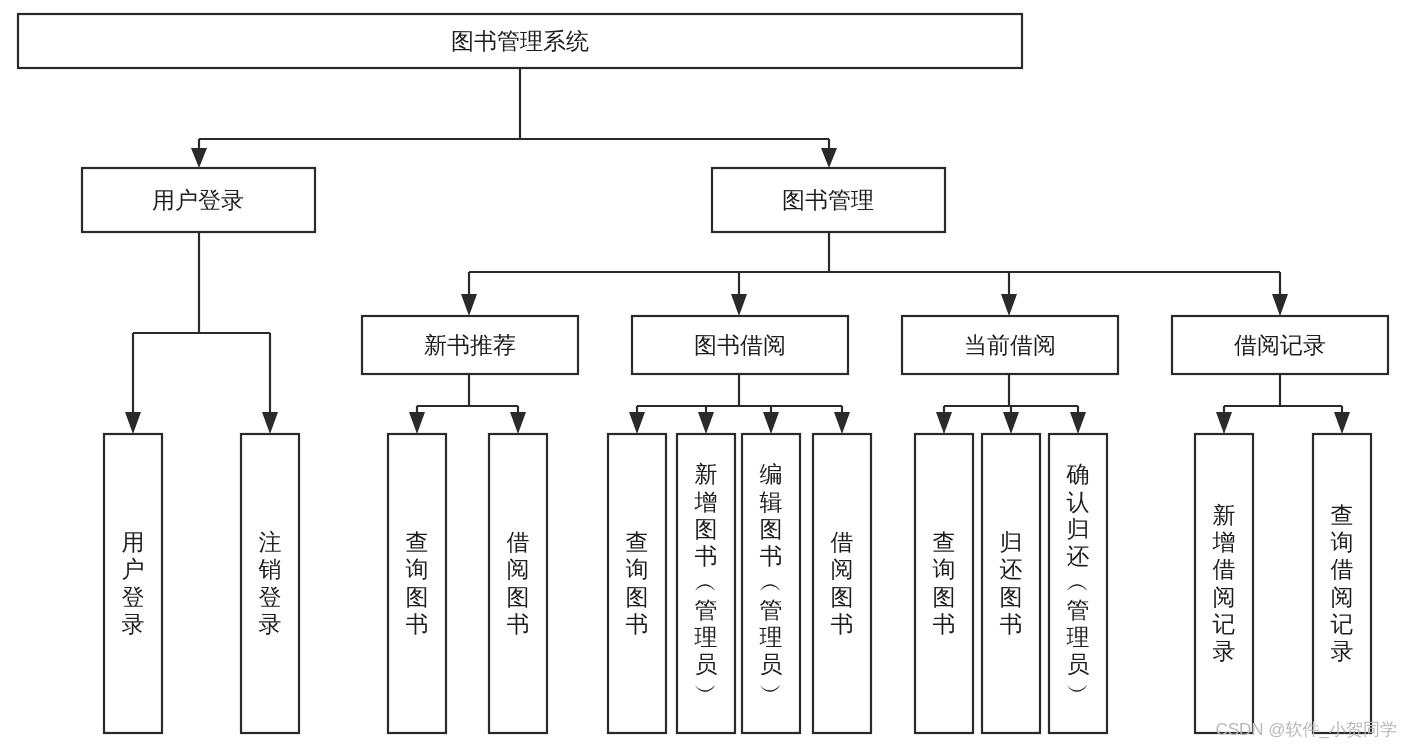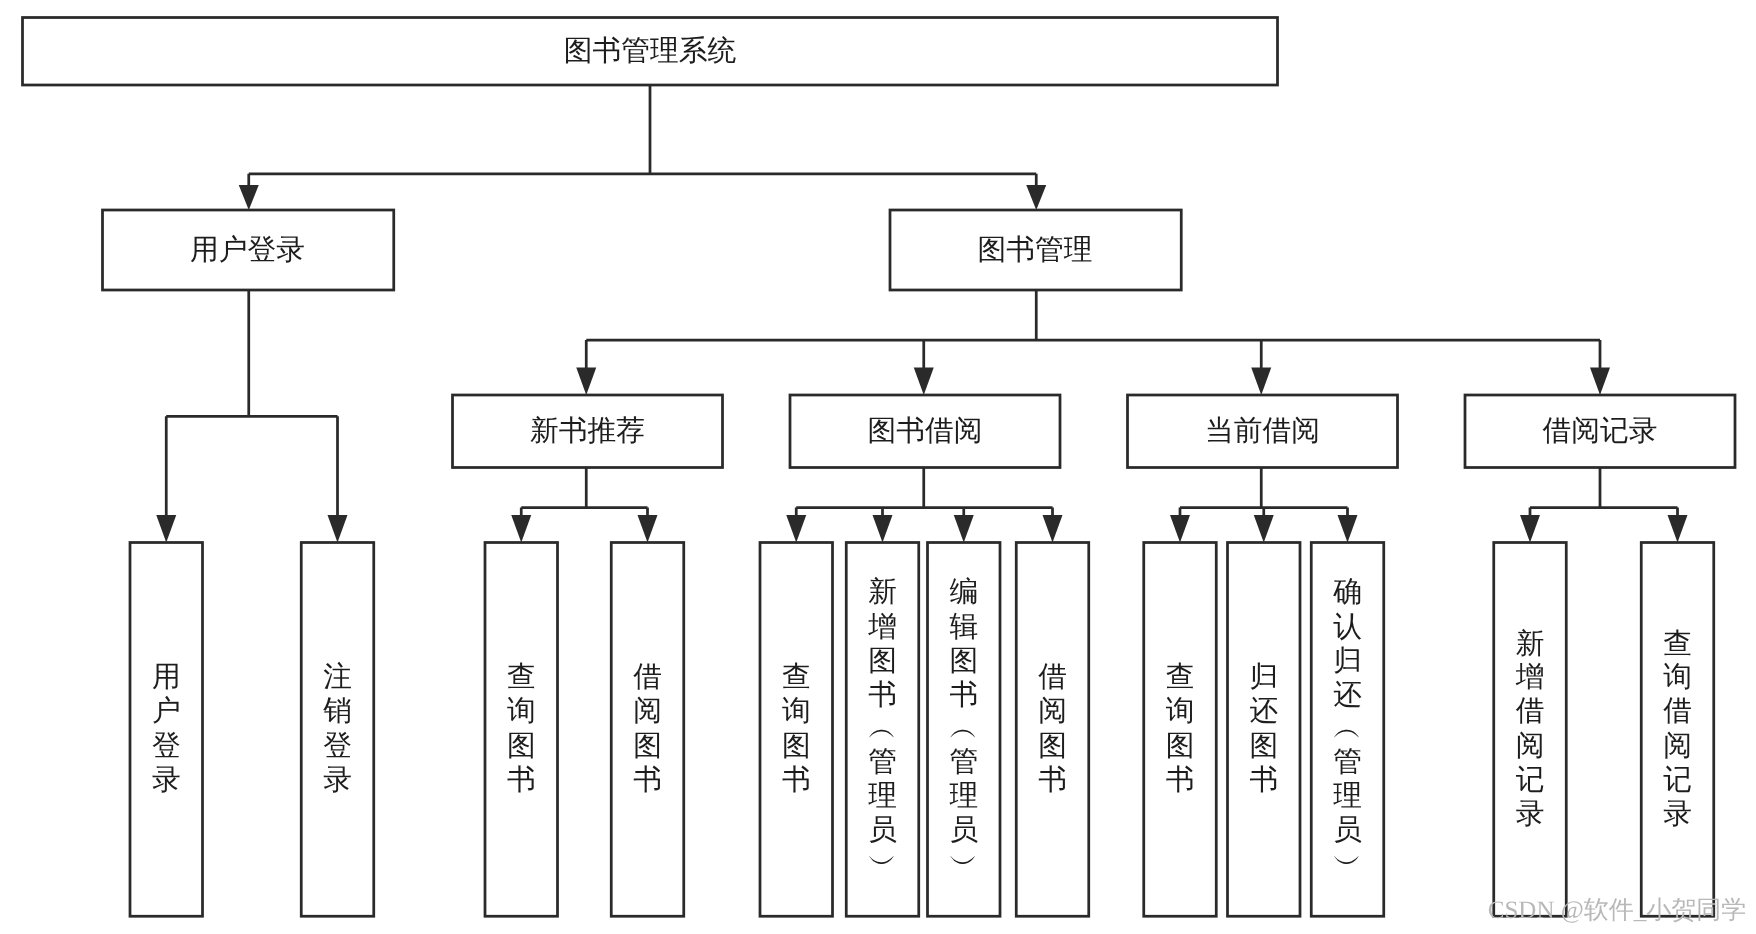--- a/index.html
+++ b/index.html
@@ -62,24 +62,24 @@
     pointer-events: none;
   }
   .vert-char {
     display: block;
     text-align: center;
   }
   .watermark {
     position: absolute;
     right: 8px;
     bottom: 6px;
-    font-size: 20px;
+    font-size: 17px;
     color: #b8b8b8;
     white-space: nowrap;
-    font-family: Liberation Serif, serif;
+    font-family: Liberation Sans, sans-serif;
   }
 </style>
 </head>
 <body>
 
 <div id="diagram-root">
 
   <svg id="diagram-svg" viewBox="0 0 1405 747">
 
     <g>

